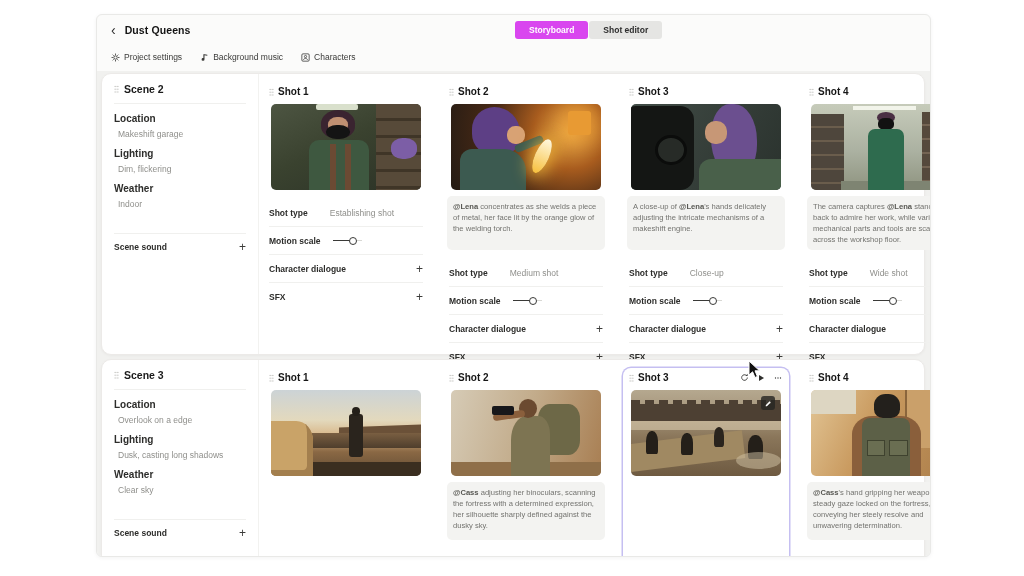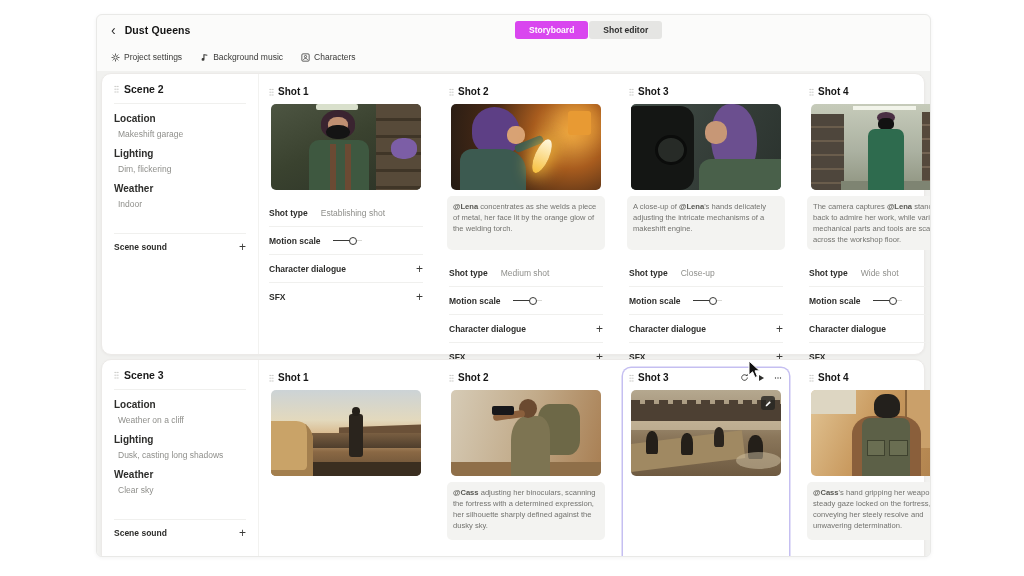--- a/index.html
+++ b/index.html
@@ -38,21 +38,21 @@
   .shot-col{width:158px;min-width:158px;padding:0 4px;position:relative;border-radius:8px;}
   .shot-col.selected{box-shadow:0 0 0 1.5px #c5bff1;background:#fff;}
   .shot-head{display:flex;align-items:center;gap:4px;height:13px;margin:3px 2px 6px;font-size:10px;font-weight:700;color:#161616;}
   .head-icons{margin-left:auto;display:flex;align-items:center;gap:8px;color:#3c3c3a;}
   .shot-img{width:150px;height:86px;border-radius:5px;position:relative;overflow:hidden;margin:0 auto;}
   .shot-img div{position:absolute;}
   .shot-desc{margin:6px 0 0;background:#f3f3f1;border-radius:5px;padding:5px 6px;font-size:7.6px;line-height:11px;color:#73736f;height:44px;overflow:hidden;}
   #scene3 .shot-desc{height:48px;}
   .mention{font-weight:700;color:#575752;}
   .shot-row{display:flex;align-items:center;height:27px;margin:0 2px;}
-  .shot-row.first{margin-top:9px;}
+  .shot-row.first{margin-top:9px;gap:9px;}
   .shot-row + .shot-row{border-top:1px solid #f0f0ee;}
   .row-label{font-size:8.5px;font-weight:700;color:#2d2d2b;}
   .row-value{font-size:8.5px;color:#8f8f8b;margin-left:13px;}
   .row-plus{margin-left:auto;}
   
   .slider{display:flex;align-items:center;margin-left:13px;}
   .slider .track{width:17px;height:1.5px;background:#3a3a38;}
   .slider .thumb{width:6px;height:6px;border:1.5px solid #3a3a38;border-radius:50%;background:#fff;margin-left:-1px;}
   .slider .rest{width:5px;height:1px;background:#d8d8d4;}
   
@@ -349,21 +349,21 @@
       </div>
     </div>
 
     <div class="scene-card" id="scene3">
       <div class="scene-side">
         <div class="scene-title">
           <span class="drag"></span>
           <span>Scene 3</span>
         </div>
         <div class="fld-label">Location</div>
-        <div class="fld-value">Weather on a cliff</div>
+        <div class="fld-value">Overlook on a edge</div>
         <div class="fld-label">Lighting</div>
         <div class="fld-value">Dusk, casting long shadows</div>
         <div class="fld-label">Weather</div>
         <div class="fld-value">Clear sky</div>
         <div class="side-divider"></div>
         <div class="sound-row">
           <span class="lbl">Scene sound</span>
           <span class="plusbtn">+</span>
         </div>
       </div>

